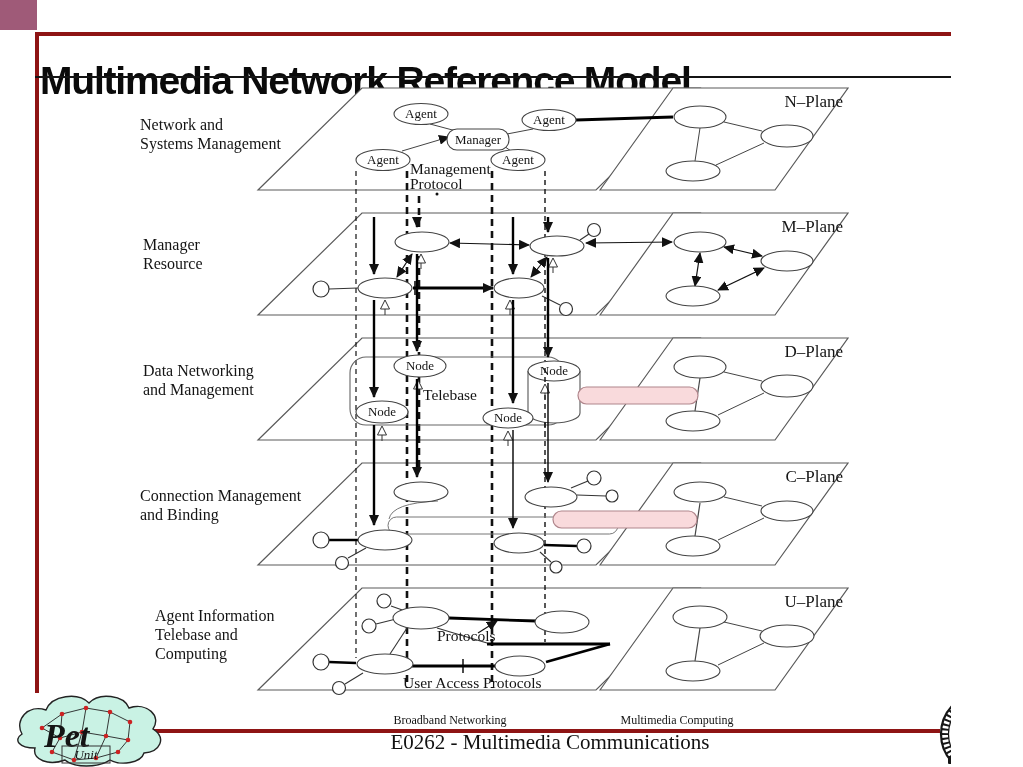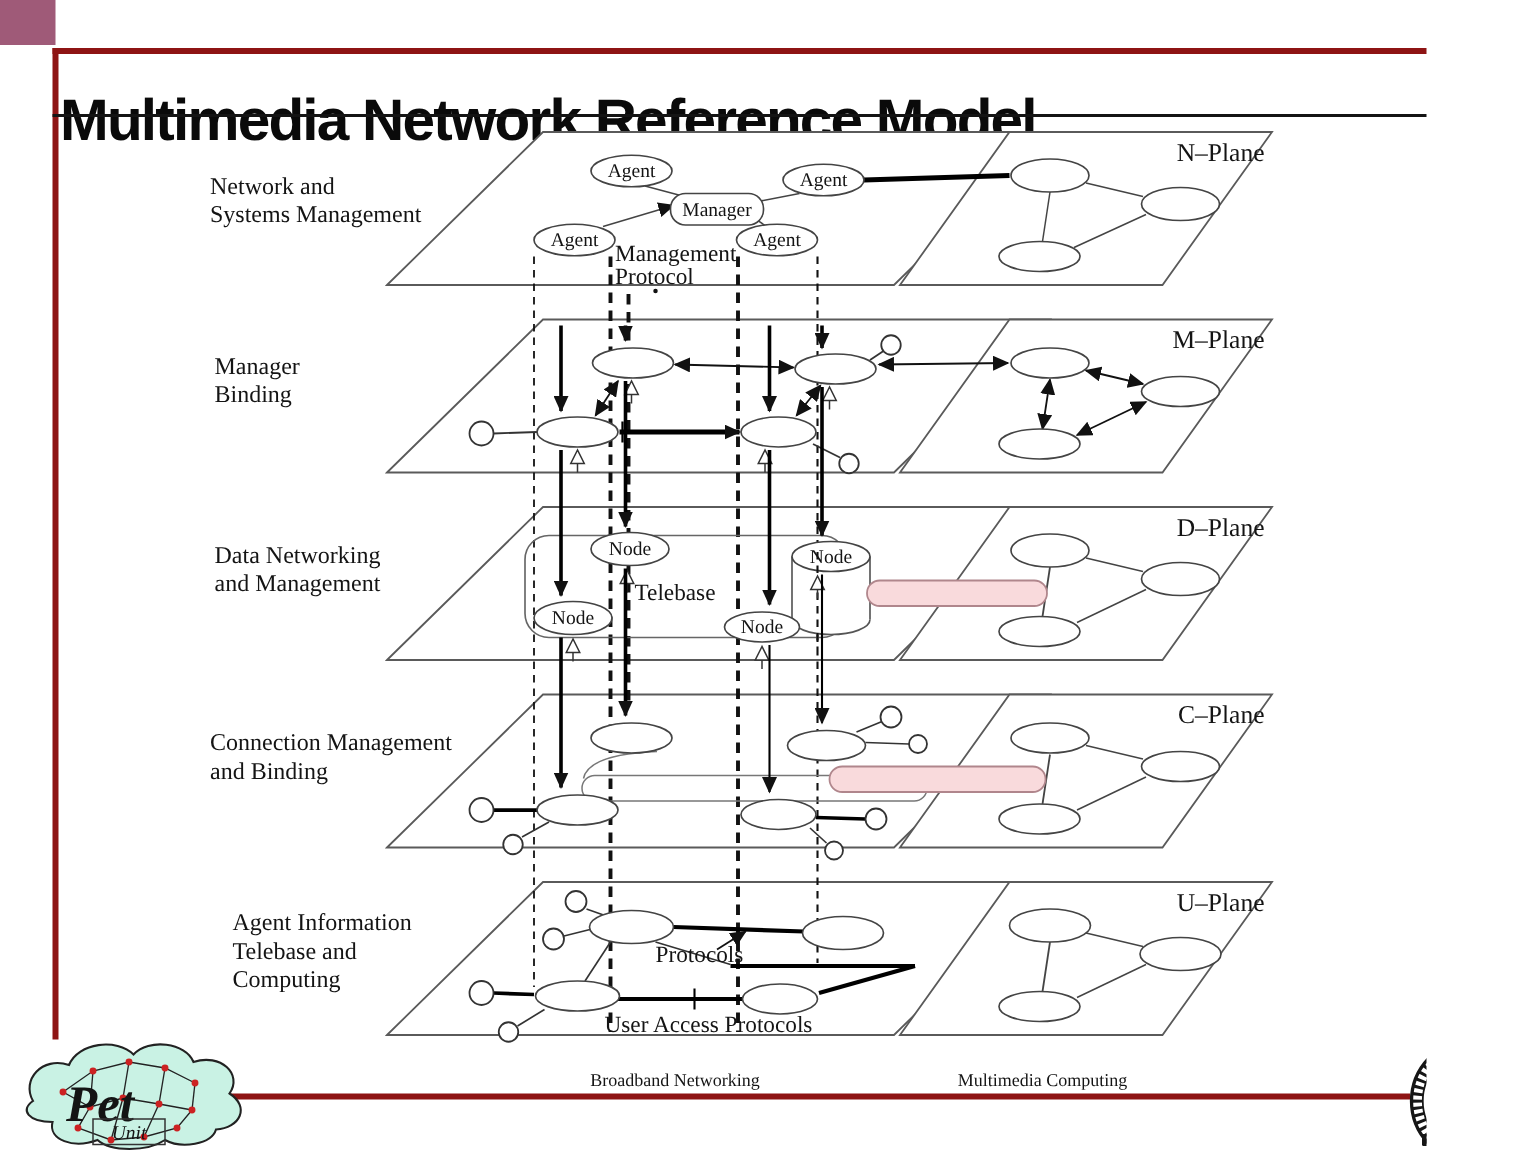--- a/index.html
+++ b/index.html
@@ -19,21 +19,21 @@
          font-weight:bold;font-size:39px;letter-spacing:-1.2px;color:#0a0a0a;white-space:nowrap;}
   .title-rule{position:absolute;left:35px;top:76px;width:958px;height:2px;background:#141414;}
   .row-label{position:absolute;font-size:16px;line-height:19px;color:#141414;}
   .row-label.n{left:140px;top:115px;}
   .row-label.m{left:143px;top:235px;}
   .row-label.d{left:143px;top:361px;}
   .row-label.c{left:140px;top:486px;}
   .row-label.u{left:155px;top:606px;}
   .axis-label{position:absolute;top:713px;font-size:12px;transform:translateX(-50%);white-space:nowrap;}
   .axis-label.bn{left:450px;}
-  .axis-label.mc{left:695px;font-family:Liberation Serif, serif;}
+  .axis-label.mc{left:677px;font-family:Liberation Serif, serif;}
   .course-footer{position:absolute;top:730px;left:550px;transform:translateX(-50%);
          font-size:21px;white-space:nowrap;color:#111;}
   svg{position:absolute;}
   svg.diagram{left:0;top:0;}
   svg.pet-logo{left:2px;top:690px;}
   svg.seal-logo{left:938px;top:690px;}
   svg text{font-family:"Liberation Serif",serif;fill:#141414;}
   text.small{font-size:13px;}
   text.med{font-size:15.5px;}
   text.plane{font-size:17px;}
@@ -52,21 +52,21 @@
 
   <h1 class="page-title">Multimedia Network Reference Model</h1>
   <div class="title-rule"></div>
 
   <div class="row-label n">
     <div>Network and</div>
     <div>Systems Management</div>
   </div>
   <div class="row-label m">
     <div>Manager</div>
-    <div>Binding</div>
+    <div>Resource</div>
   </div>
   <div class="row-label d">
     <div>Data Networking</div>
     <div>and Management</div>
   </div>
   <div class="row-label c">
     <div>Connection Management</div>
     <div>and Binding</div>
   </div>
   <div class="row-label u">
@@ -277,20 +277,21 @@
       <line x1="548" y1="258" x2="548" y2="357" marker-end="url(#ah)"></line>
       <line x1="374" y1="425" x2="374" y2="525" marker-end="url(#ah)"></line>
       <line x1="417" y1="379" x2="417" y2="477" marker-end="url(#ah)"></line>
       <line x1="513" y1="430" x2="513" y2="528" stroke-width="1.4" marker-end="url(#ah)"></line>
       <line x1="548" y1="383" x2="548" y2="482" stroke-width="1.4" marker-end="url(#ah)"></line>
     </g>
   </svg>
 
   <div class="axis-label bn">Broadband Networking</div>
   <div class="axis-label mc">Multimedia Computing</div>
+  <div class="course-footer">E0262 - Multimedia Communications</div>
 
   <svg class="pet-logo" width="180" height="77" viewBox="0 0 180 77">
     <path d="M20,44 C12,30 26,14 44,20 C50,5 76,2 87,13 C97,2 122,5 127,18 C145,12 160,26 151,39 C165,48 158,62 142,63 C139,73 119,76 108,70 C96,78 72,78 63,70 C47,76 30,70 33,58 C17,58 11,50 20,44 Z" style="fill:var(--logo-teal,#c9f2e4)" stroke="#222" stroke-width="1.4"></path>
     <g stroke="#222" stroke-width="0.9" fill="none">
       <polyline points="40,38 60,24 84,18 108,22 128,32"></polyline>
       <polyline points="40,38 58,48 80,42 104,46 126,50"></polyline>
       <line x1="60" y1="24" x2="58" y2="48"></line>
         <line x1="84" y1="18" x2="80" y2="42"></line>
       <line x1="108" y1="22" x2="104" y2="46"></line>
         <line x1="128" y1="32" x2="126" y2="50"></line>

